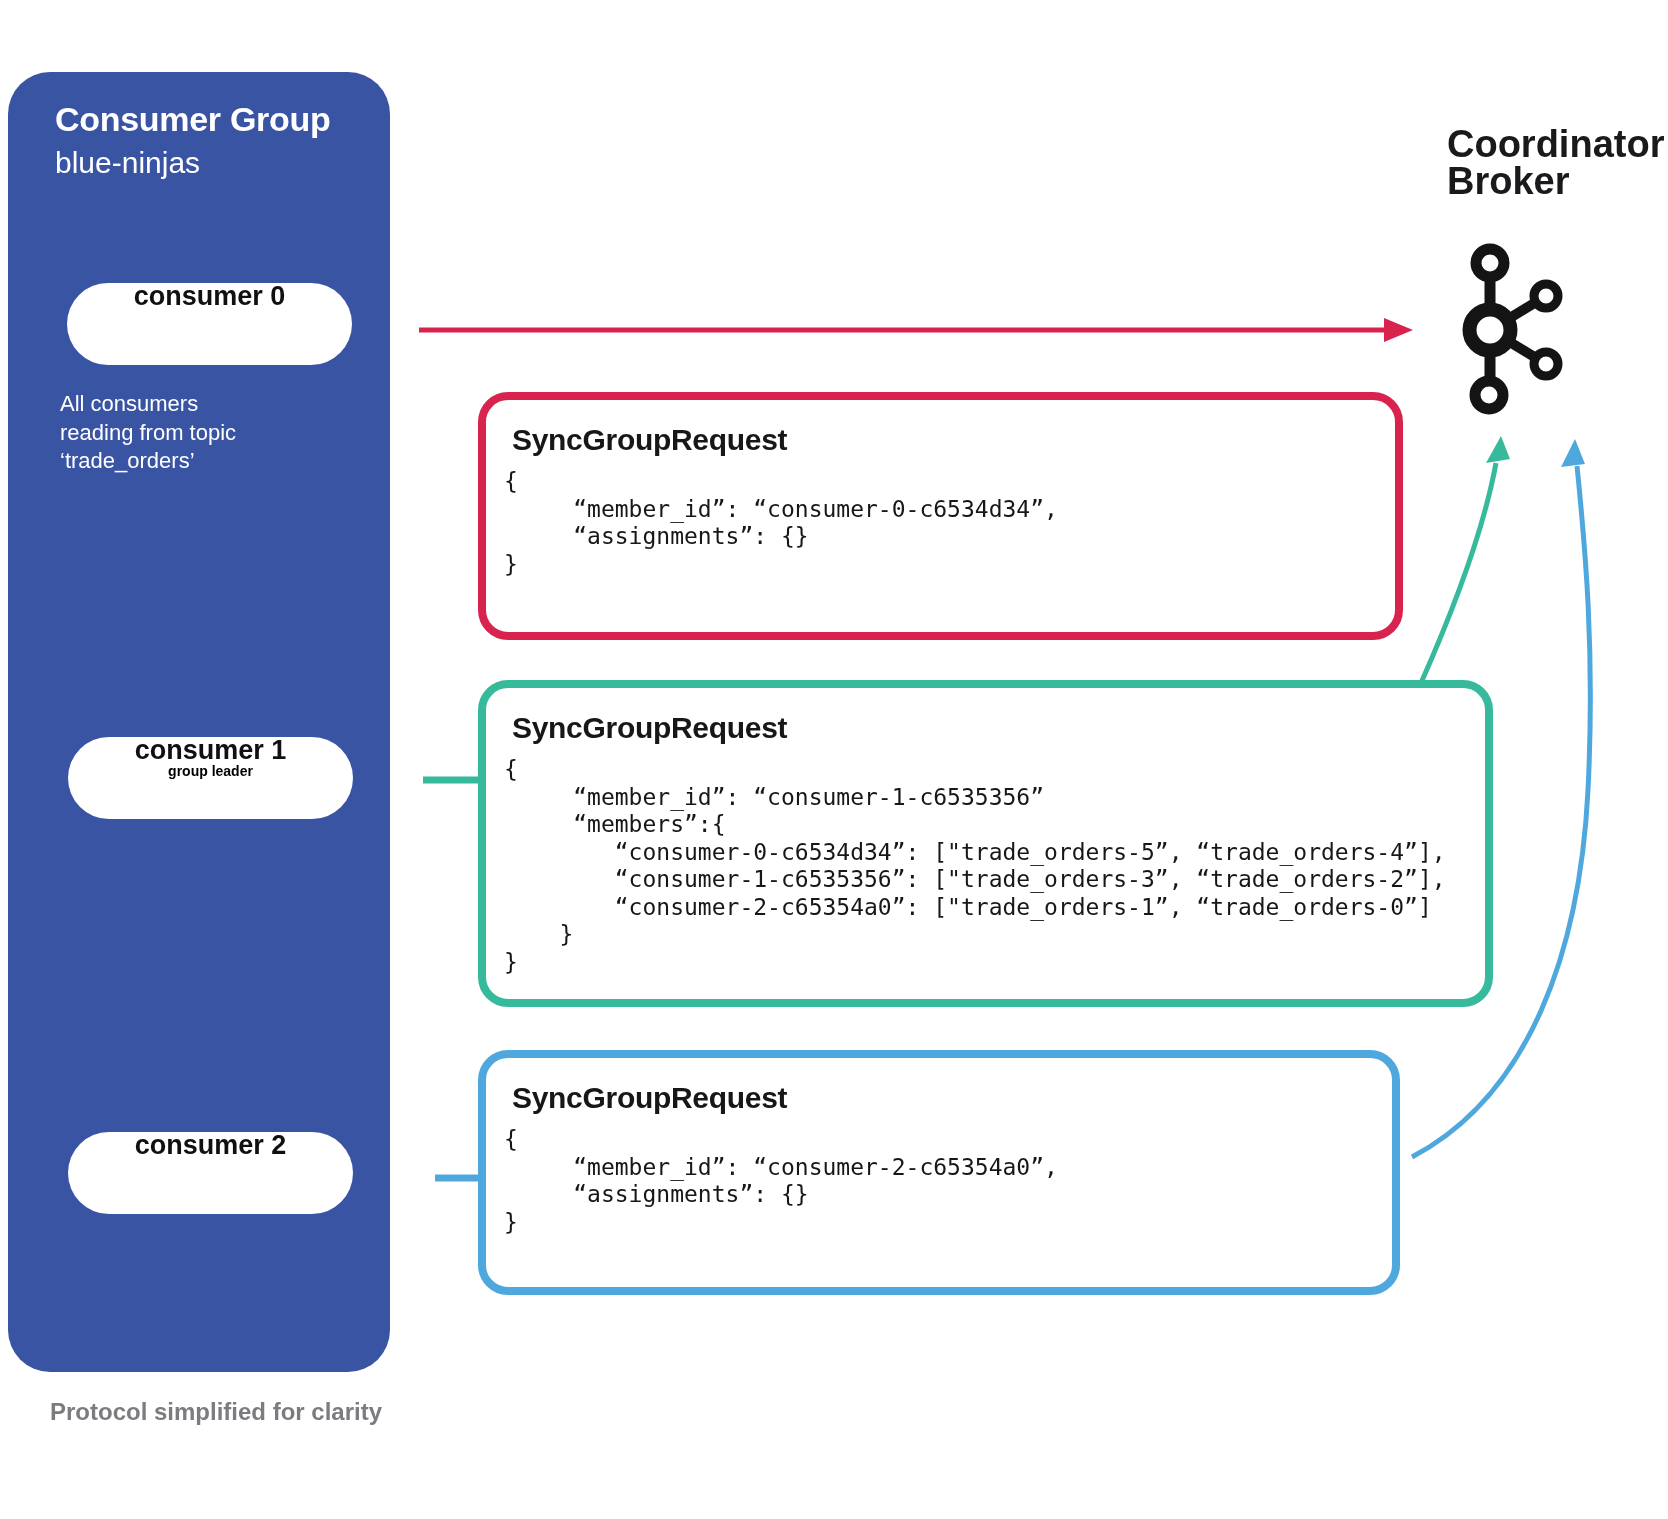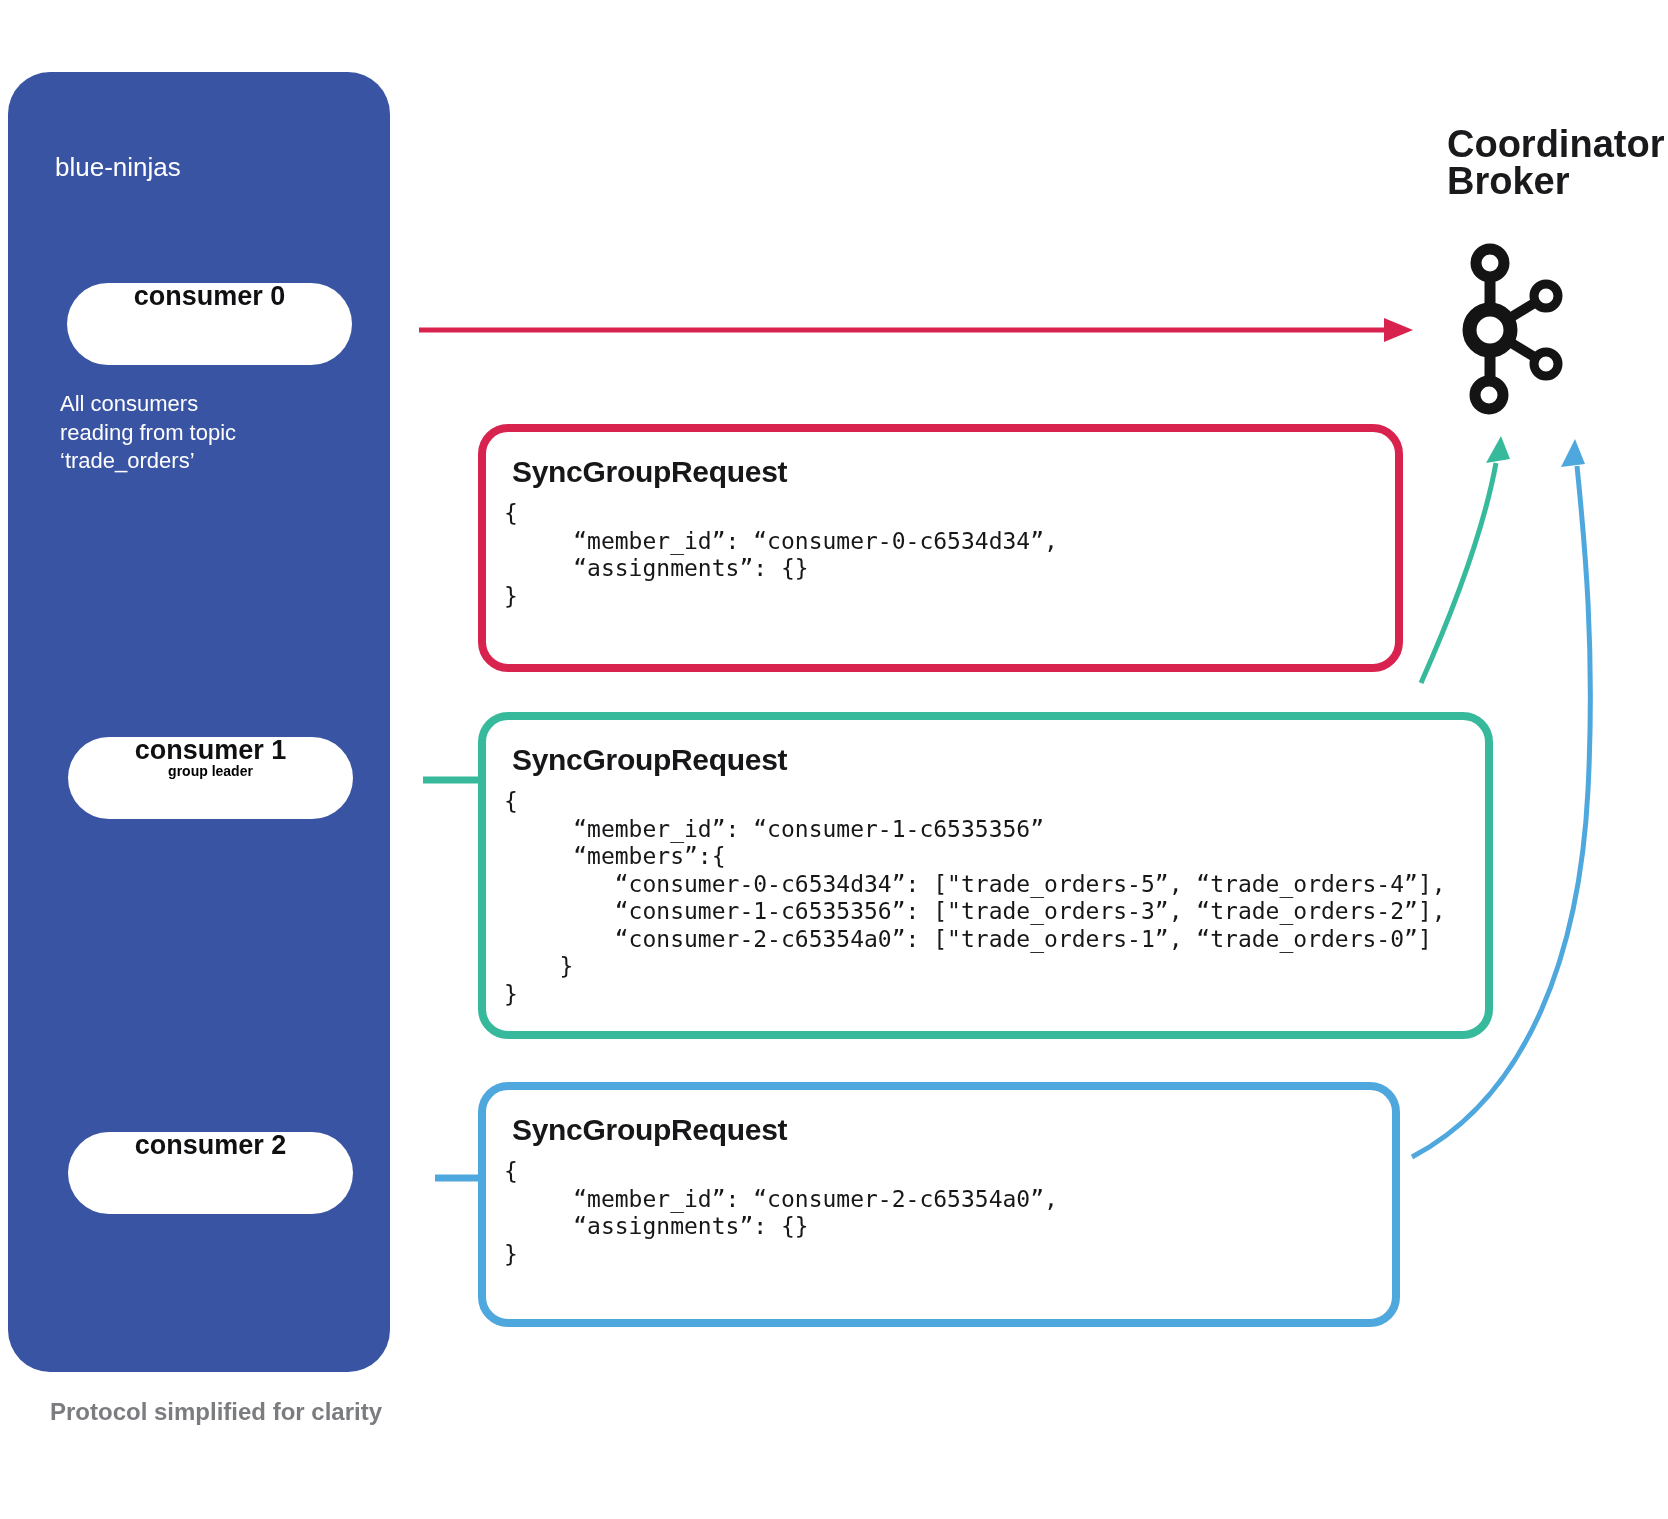--- a/index.html
+++ b/index.html
@@ -4,57 +4,58 @@
 <style>
   html,body{margin:0;padding:0;background:#ffffff;}
   body{width:1668px;height:1519px;position:relative;overflow:hidden;
        font-family:"Liberation Sans",sans-serif;color:#1a1a1d;}
 
   
   .panel{position:absolute;left:8px;top:72px;width:382px;height:1300px;
          background:#3a54a4;border-radius:42px;}
   .panel-title{position:absolute;left:47px;top:28px;font-size:34px;font-weight:bold;
                color:#ffffff;letter-spacing:-0.3px;}
-  .panel-sub{position:absolute;left:47px;top:80px;font-size:26px;color:#ffffff;}
+  .panel-sub{position:absolute;left:47px;top:74px;font-size:30px;color:#ffffff;}
   .panel-note{position:absolute;left:52px;top:318px;font-size:22px;line-height:28.5px;
               color:#ffffff;white-space:pre-line;}
 
   .pill{position:absolute;width:285px;height:82px;background:#ffffff;border-radius:41px;
         display:flex;flex-direction:column;align-items:center;}
   .pill-label{font-size:27px;font-weight:bold;color:#101013;line-height:27px;}
   .pill-sub{font-size:14px;font-weight:bold;color:#000000;line-height:15px;}
   .pill0{left:59px;top:211px;}  
   .pill1{left:60px;top:665px;}
   .pill2{left:60px;top:1060px;}
 
   .footnote{position:absolute;left:50px;top:1398px;font-size:24px;font-weight:bold;
             color:#7b7c7f;text-align:right;}
 
   
   .coordinator-label{position:absolute;left:1447px;top:126px;font-size:38px;
                      font-weight:bold;line-height:37px;color:#1a1a1d;}
 
   
   .reqbox{position:absolute;background:#ffffff;border:8px solid #1d4ed8;border-radius:30px;
-          box-sizing:border-box;margin-top:32px;}
+          box-sizing:border-box;}
   .req-red{left:478px;top:392px;width:925px;height:248px;border-color:#d8234f;}
   .req-green{left:478px;top:680px;width:1015px;height:327px;border-color:#37ba9b;}
   .req-blue{left:478px;top:1050px;width:922px;height:245px;border-color:#4fa8dd;}
   .req-title{margin:22px 0 0 26px;font-size:30px;font-weight:bold;color:#17171a;
              letter-spacing:-0.3px;line-height:36px;}
   .req-code{margin:10px 0 0 18px;font-family:"DejaVu Sans Mono",monospace;
             font-size:23px;line-height:27.5px;color:#17171a;white-space:pre;}
 
   
   .overlay{position:absolute;left:0;top:0;width:1668px;height:1519px;pointer-events:none;}
 </style>
 </head>
 <body>
 
 <div class="panel">
+  <div class="panel-title">Consumer Group</div>
   <div class="panel-sub">blue-ninjas</div>
 
   <div class="pill pill0">
     <div class="pill-label">consumer 0</div>
   </div>
 
   <div class="panel-note">All consumers
 reading from topic
 ‘trade_orders’</div>
 

